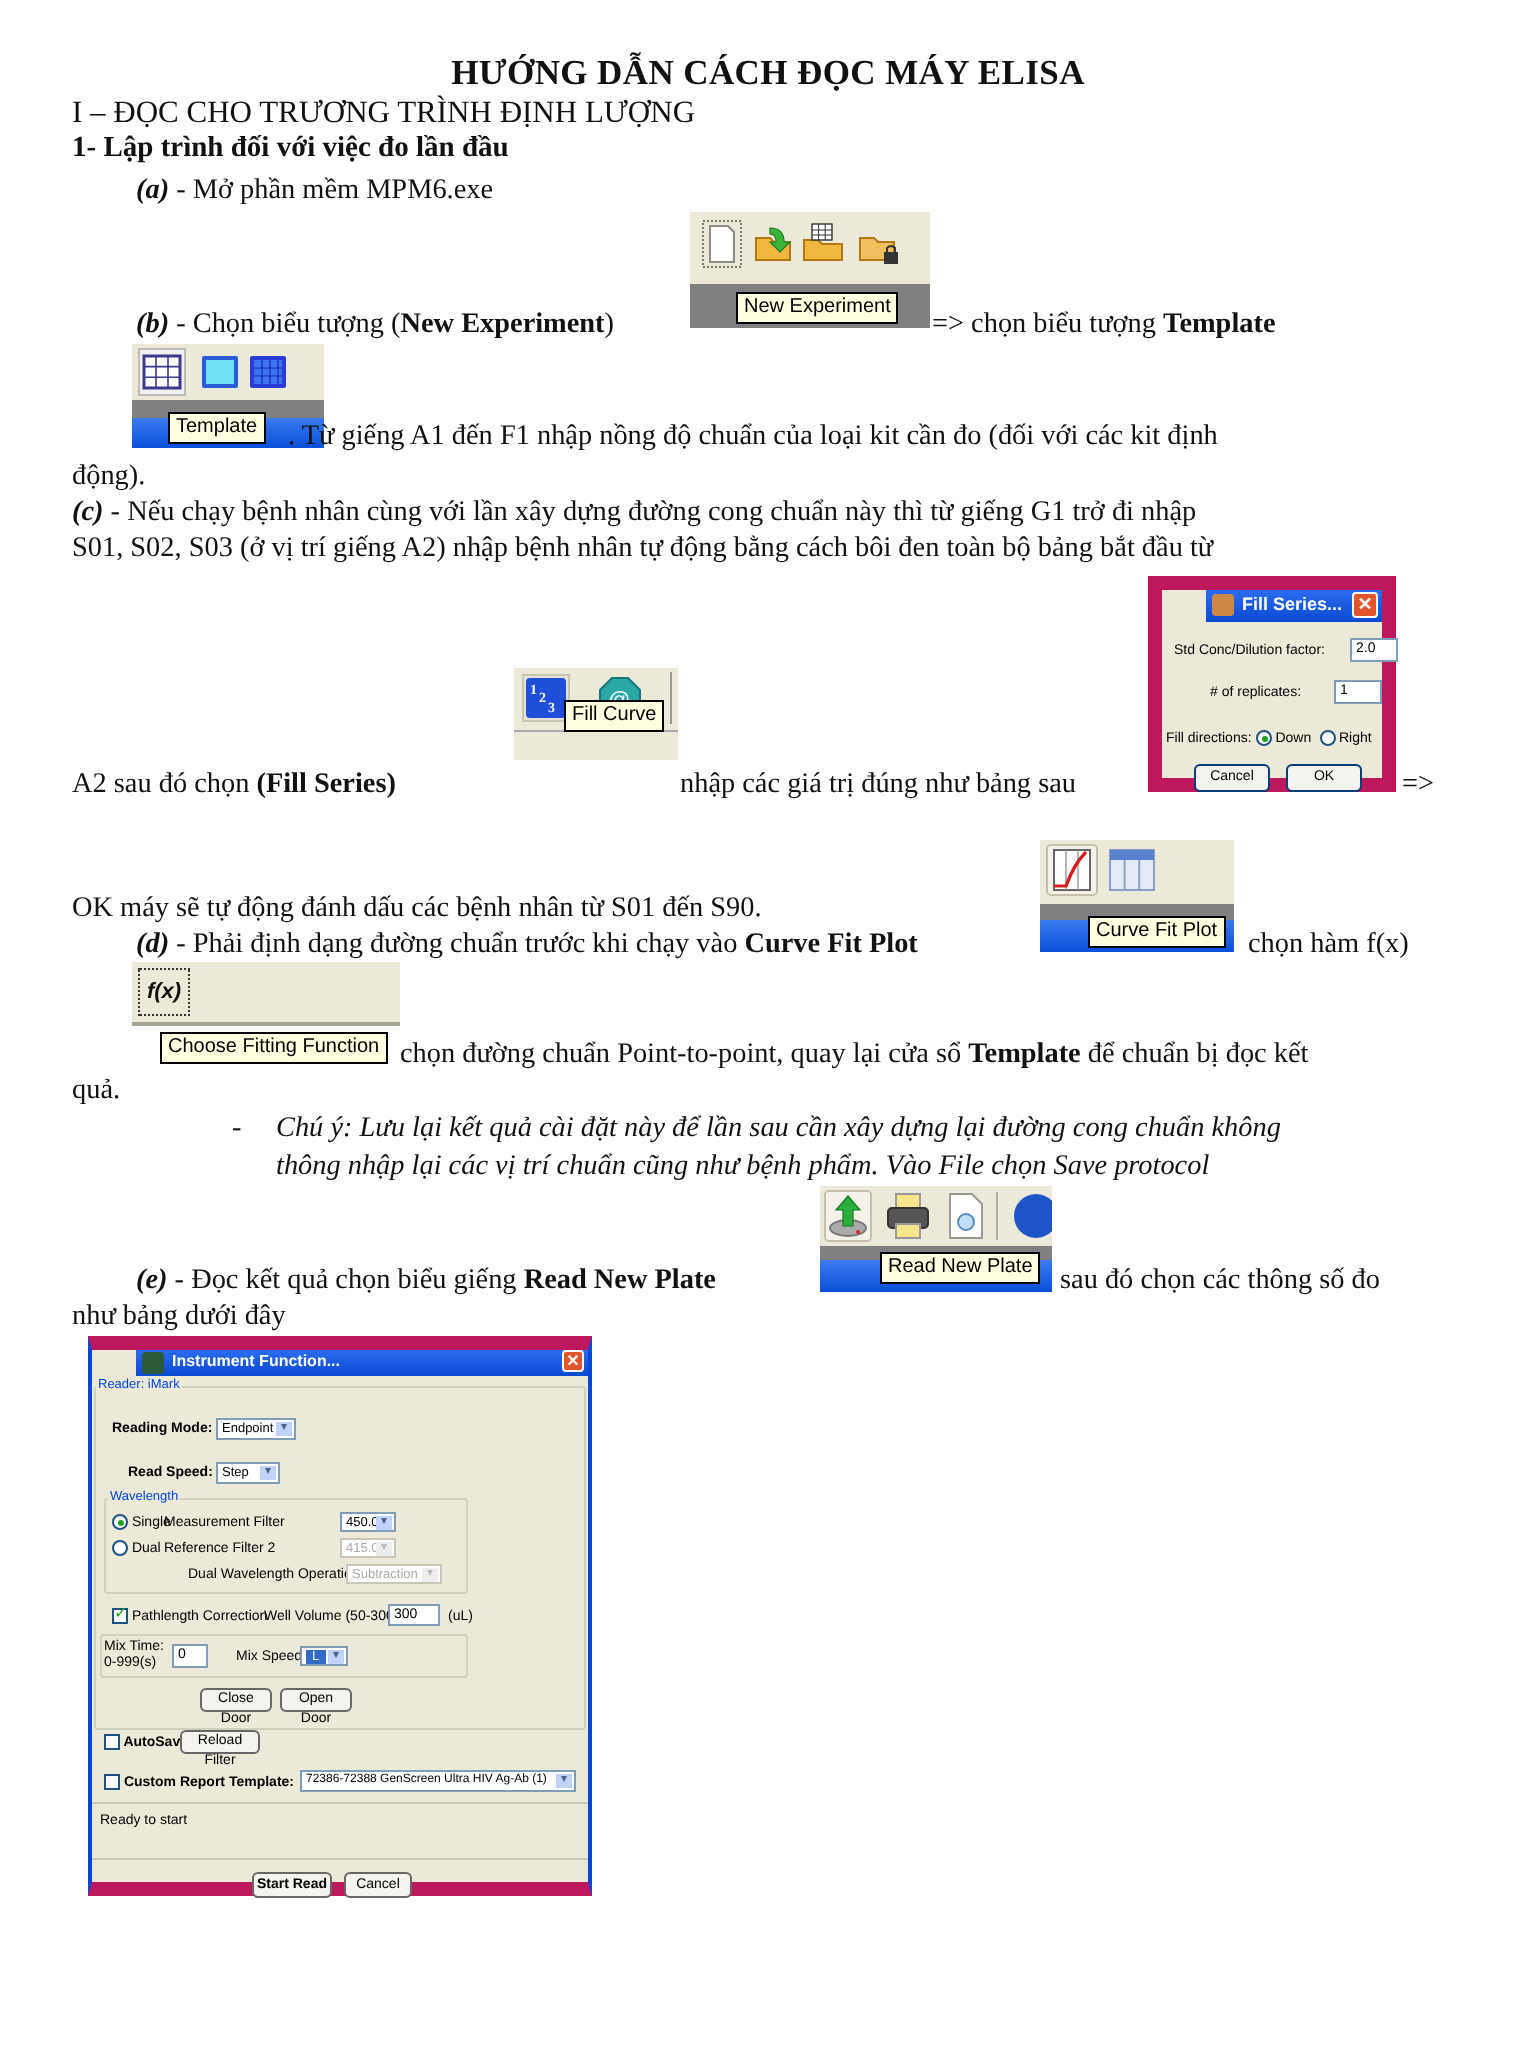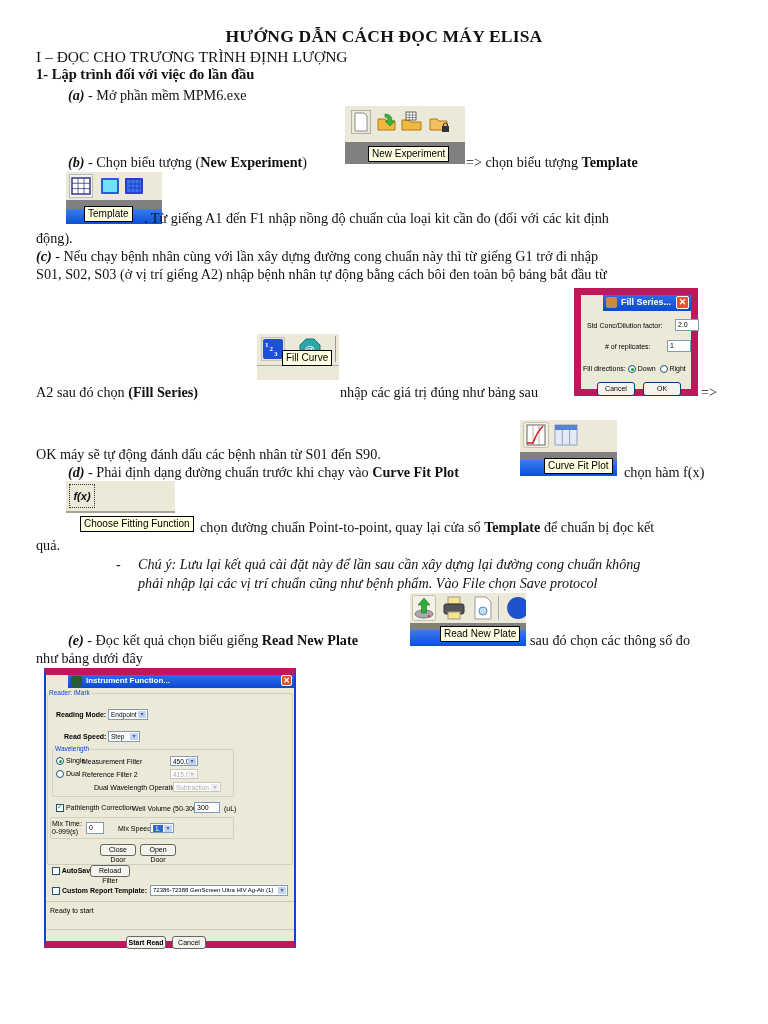--- a/index.html
+++ b/index.html
@@ -166,32 +166,32 @@
 </div>
 <div class="grayband" style="left:520px; top:452px; width:97px; height:8px;"></div>
 <div class="blueband" style="left:520px; top:460px; width:97px; height:16px;"></div>
 <div class="tip" style="left:544px; top:458px;">Curve Fit Plot</div>
 
 <div class="abs line" style="left:68px; top:464px;">
   <span class="bi">(d)</span><span> - Phải định dạng đường chuẩn trước khi chạy vào </span><span class="b">Curve Fit Plot</span>
 </div>
 <div class="abs line" style="left:624px; top:464px;"> chọn hàm f(x)</div>
 
-<div class="tb" style="left:66px; top:481px; width:109px; height:32px; border-bottom:2px solid #a8a492;">
+<div class="tb" style="left:66px; top:481px; width:134px; height:32px; border-bottom:2px solid #a8a492;">
   <div style="position:absolute; left:3px; top:3px; width:26px; height:24px; border:1px dotted #333; font-family:'Liberation Sans',sans-serif; font-weight:bold; font-style:italic; font-size:11px; text-align:center; line-height:22px;">f(x)</div>
 </div>
 <div class="tip" style="left:80px; top:516px;">Choose Fitting Function</div>
 <div class="abs line" style="left:200px; top:519px;">
   <span> chọn đường chuẩn Point-to-point, quay lại cửa sổ </span><span class="b">Template</span><span> để chuẩn bị đọc kết</span>
 </div>
 <div class="abs line" style="left:36px; top:537px;">quả.</div>
 
 <div class="abs line" style="left:116px; top:556px;">-</div>
 <div class="abs line it" style="left:138px; top:556px;">Chú ý: Lưu lại kết quả cài đặt này để lần sau cần xây dựng lại đường cong chuẩn không</div>
-<div class="abs line it" style="left:138px; top:575px;">phải nhập lại các vị trí chuẩn cũng như bệnh phẩm. Vào File chọn Save protocol</div>
+<div class="abs line it" style="left:138px; top:575px;">thông nhập lại các vị trí chuẩn cũng như bệnh phẩm. Vào File chọn Save protocol</div>
 
 <div class="tb" style="left:410px; top:593px; width:116px; height:30px;">
   <svg class="ico" style="left:2px; top:2px;" width="24" height="26">
     <rect x="0.5" y="0.5" width="23" height="25" fill="#f4f2e8" stroke="#c4c0aa" rx="2"></rect>
     <ellipse cx="12" cy="19" rx="9" ry="4" fill="#aaa" stroke="#777"></ellipse>
     <path d="M12 3 L18 10 H14.5 V18 H9.5 V10 H6 Z" fill="#2cae3c" stroke="#157a22" stroke-width="0.6"></path>
     <circle cx="17" cy="21" r="1" fill="#d22"></circle>
   </svg>
   <svg class="ico" style="left:32px; top:3px;" width="24" height="24">
     <rect x="6" y="1" width="12" height="7" fill="#f6e58a" stroke="#999"></rect>

